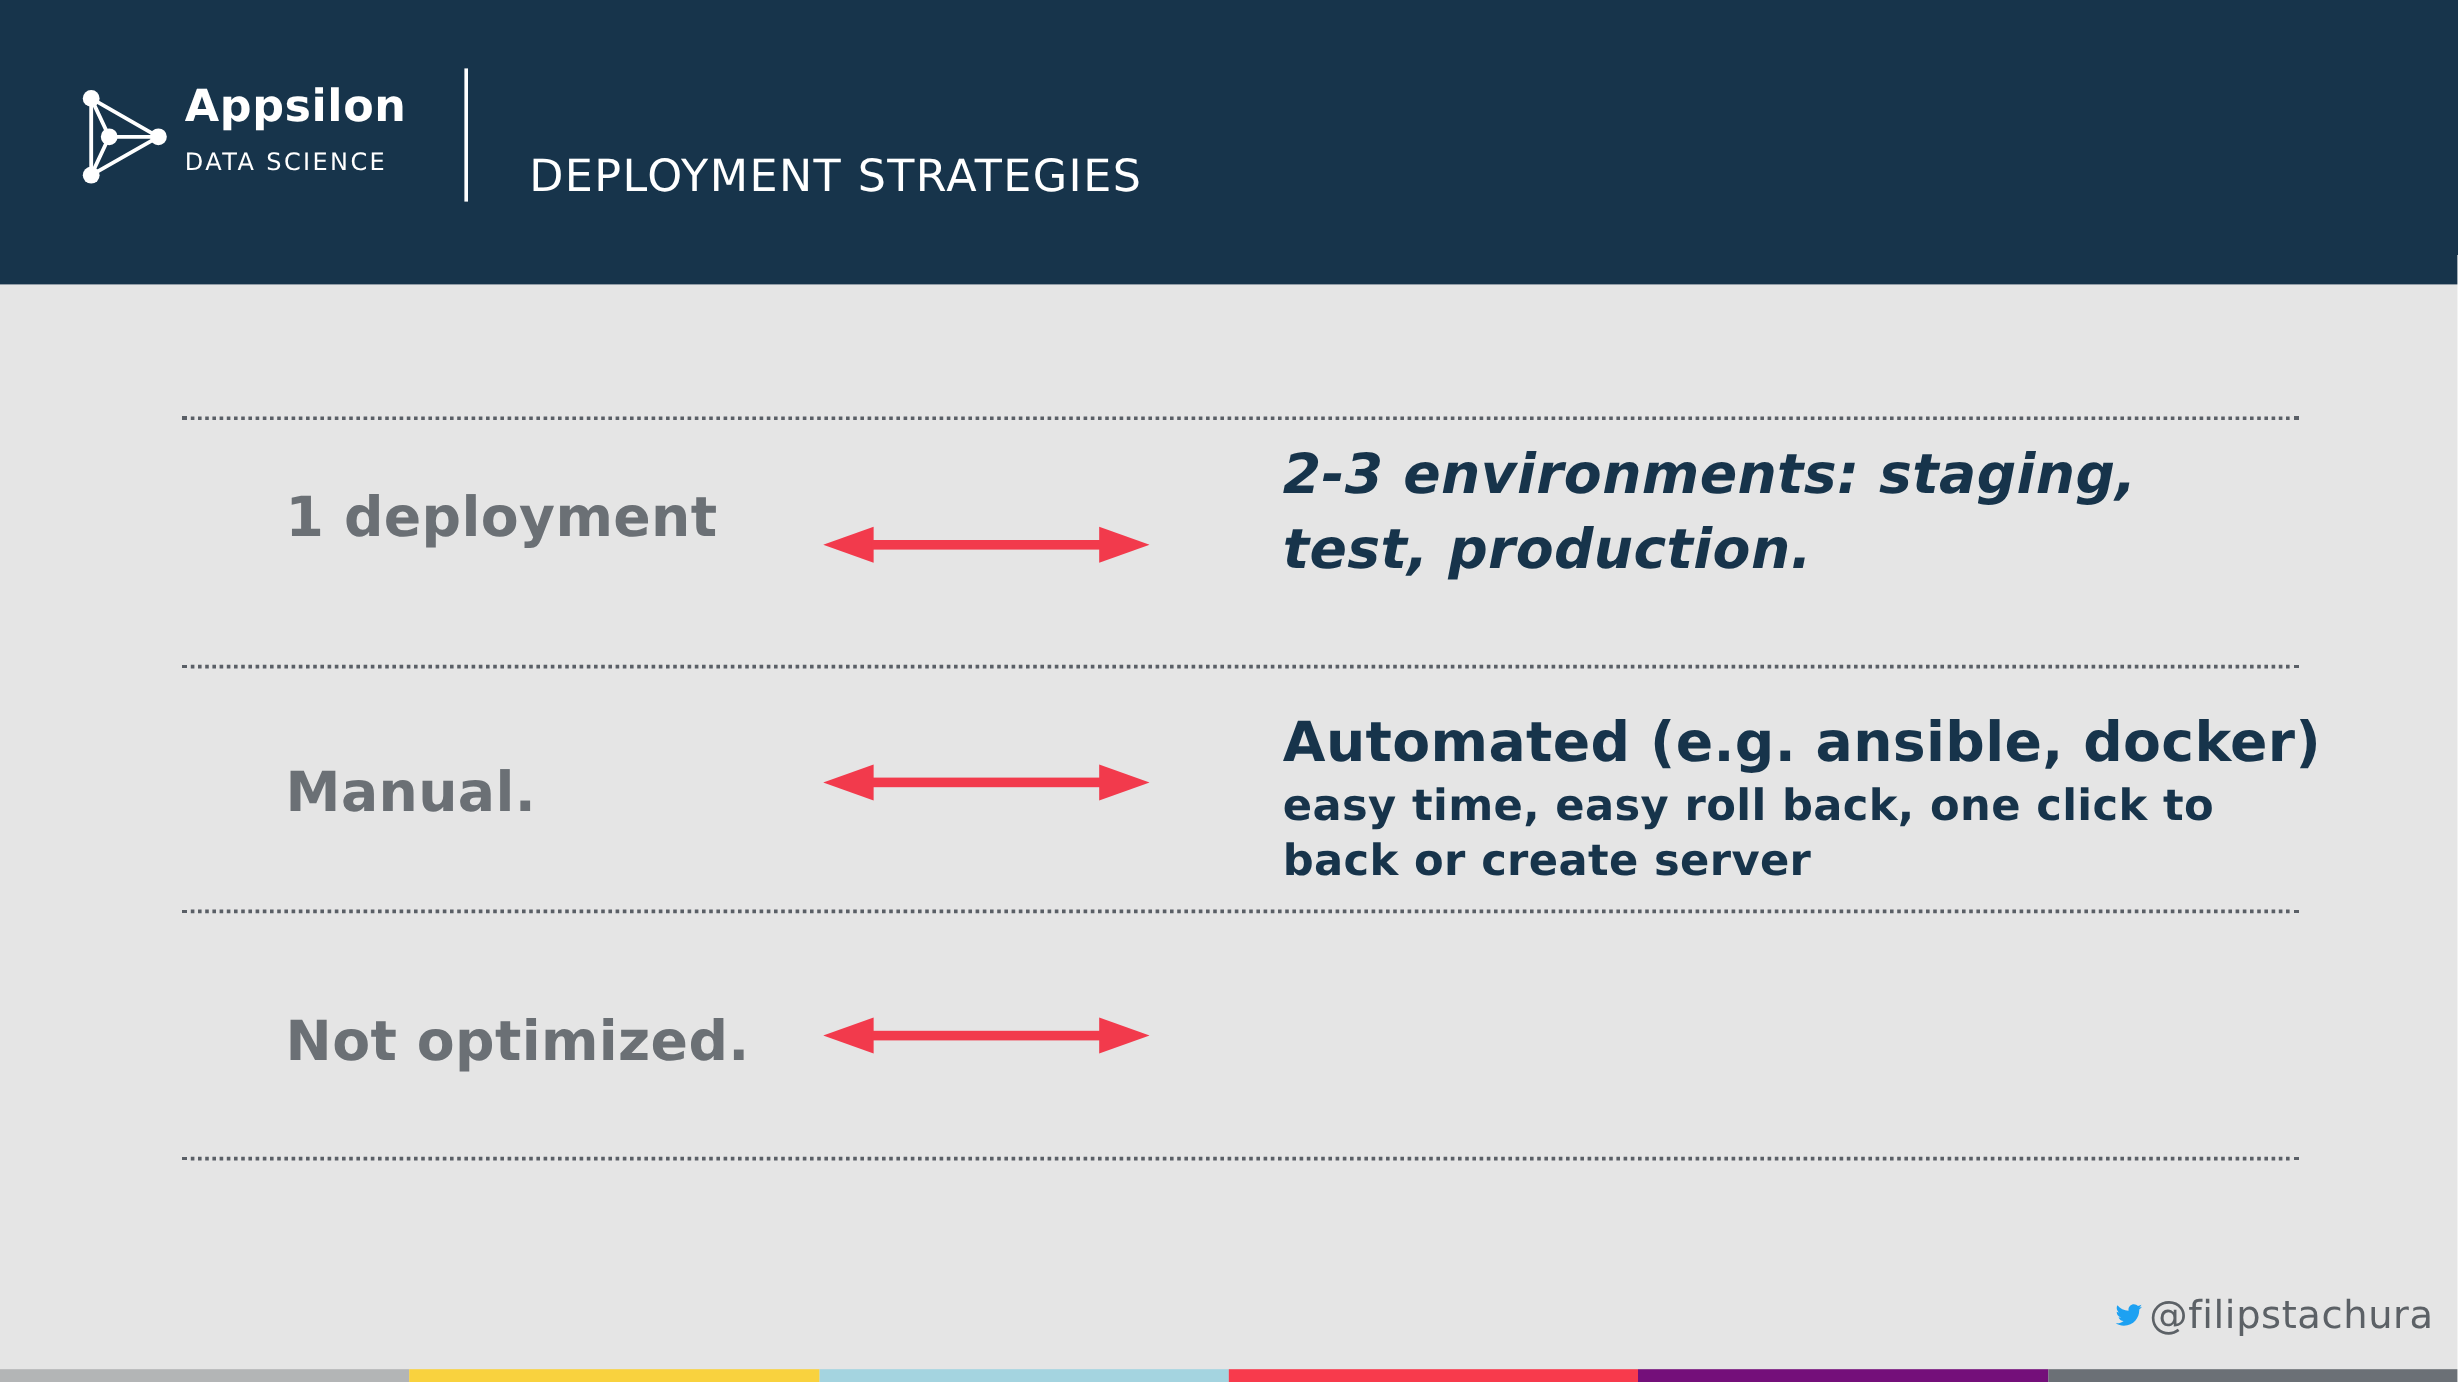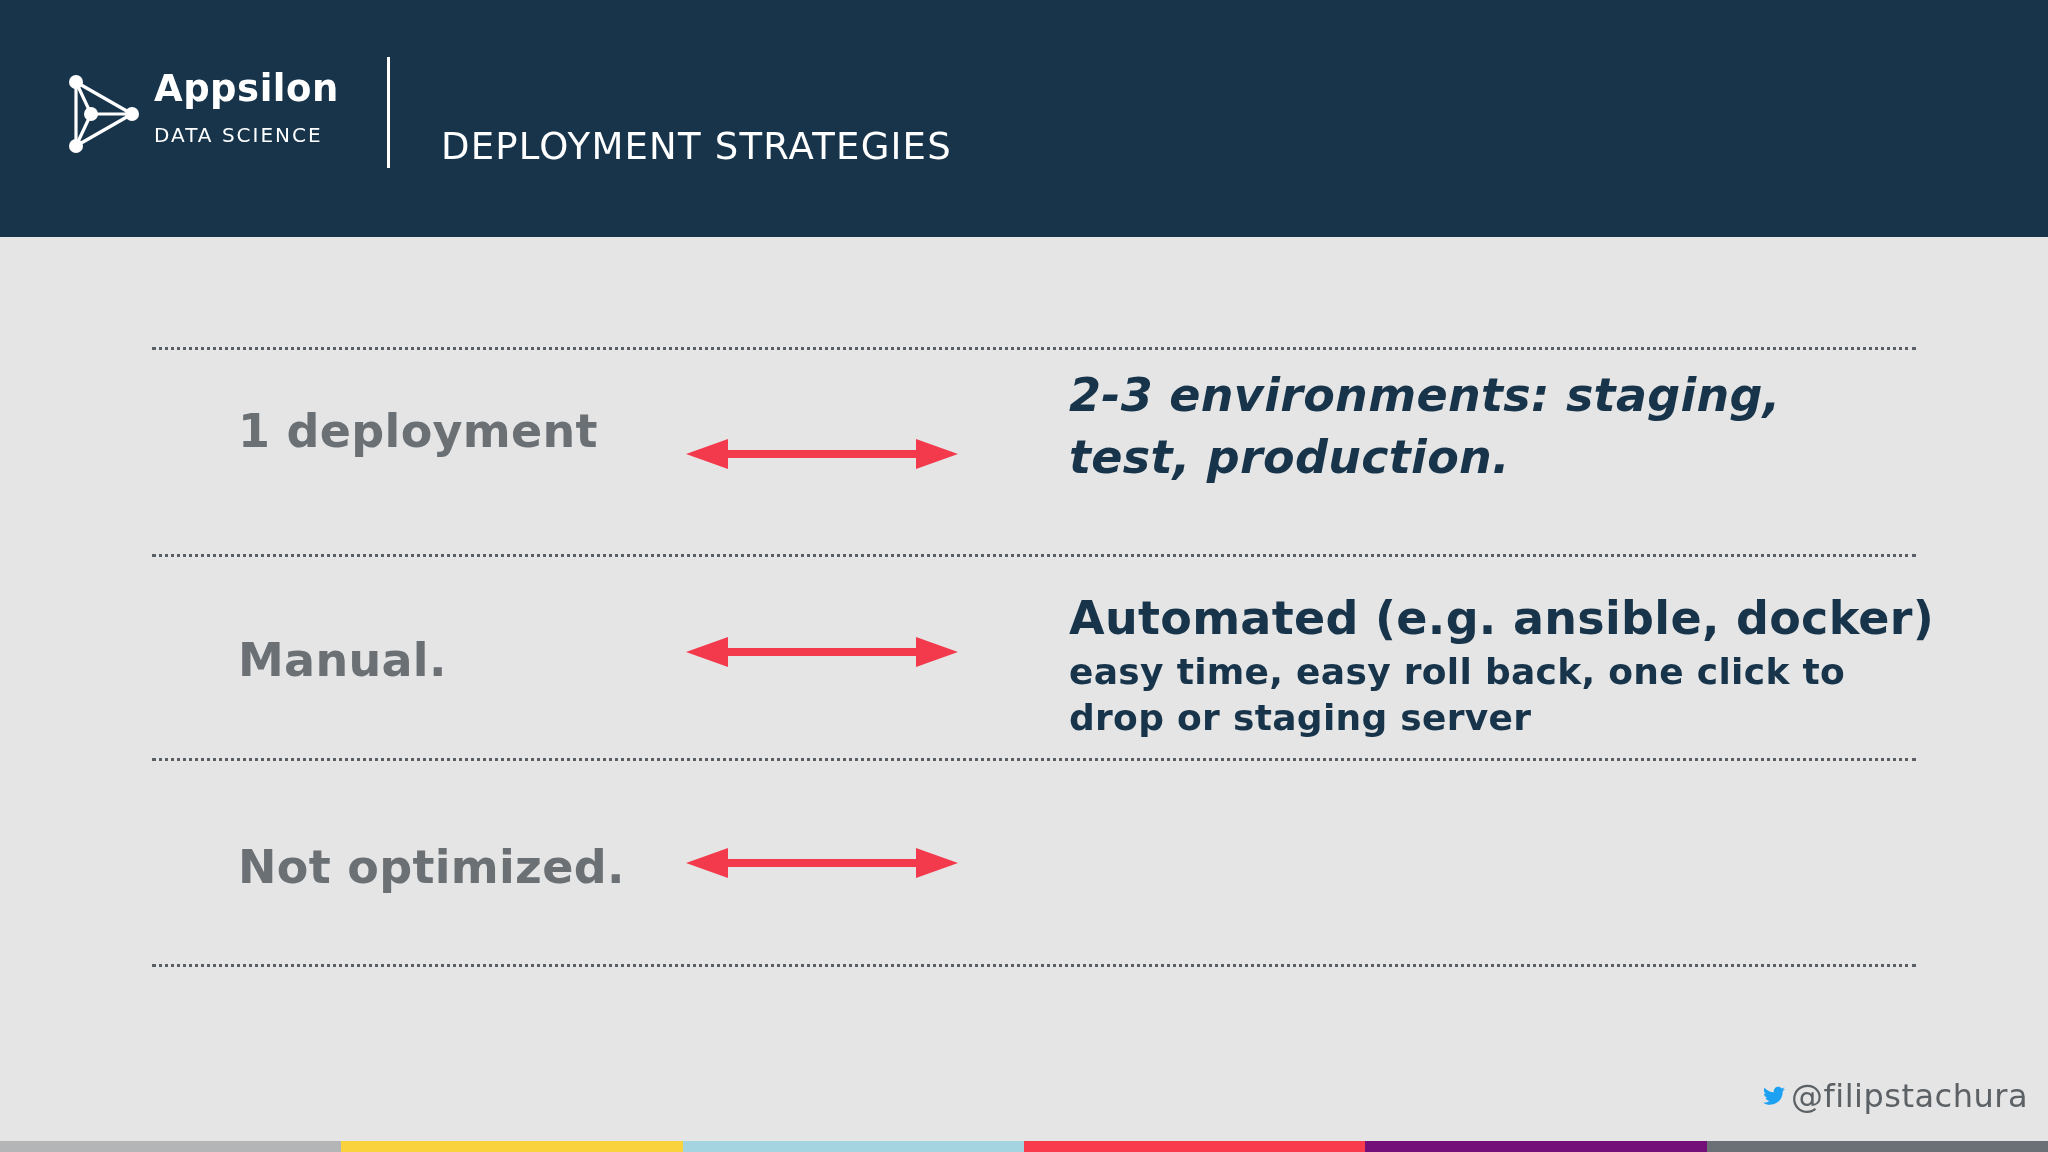--- a/index.html
+++ b/index.html
@@ -190,21 +190,21 @@
     <div>Manual.</div>
   </div>
   <svg class="arrow" style="top:636px;" viewBox="0 0 272 32">
     <polygon points="0,16 42,1 42,31" fill="#f23a4c"></polygon>
     <polygon points="272,16 230,1 230,31" fill="#f23a4c"></polygon>
     <rect x="40" y="12" width="192" height="8" fill="#f23a4c"></rect>
   </svg>
   <div class="right-text" style="top:551px;margin-top:36px;">
     <div>Automated (e.g. ansible, docker)</div>
     <div class="right-sub">easy time, easy roll back, one click to</div>
-    <div class="right-sub">drop or staging server</div>
+    <div class="right-sub">back or create server</div>
   </div>
 
   <div class="left-text" style="top:836px;">
     <div>Not optimized.</div>
   </div>
   <svg class="arrow" style="top:847px;" viewBox="0 0 272 32">
     <polygon points="0,16 42,1 42,31" fill="#f23a4c"></polygon>
     <polygon points="272,16 230,1 230,31" fill="#f23a4c"></polygon>
     <rect x="40" y="12" width="192" height="8" fill="#f23a4c"></rect>
   </svg>

